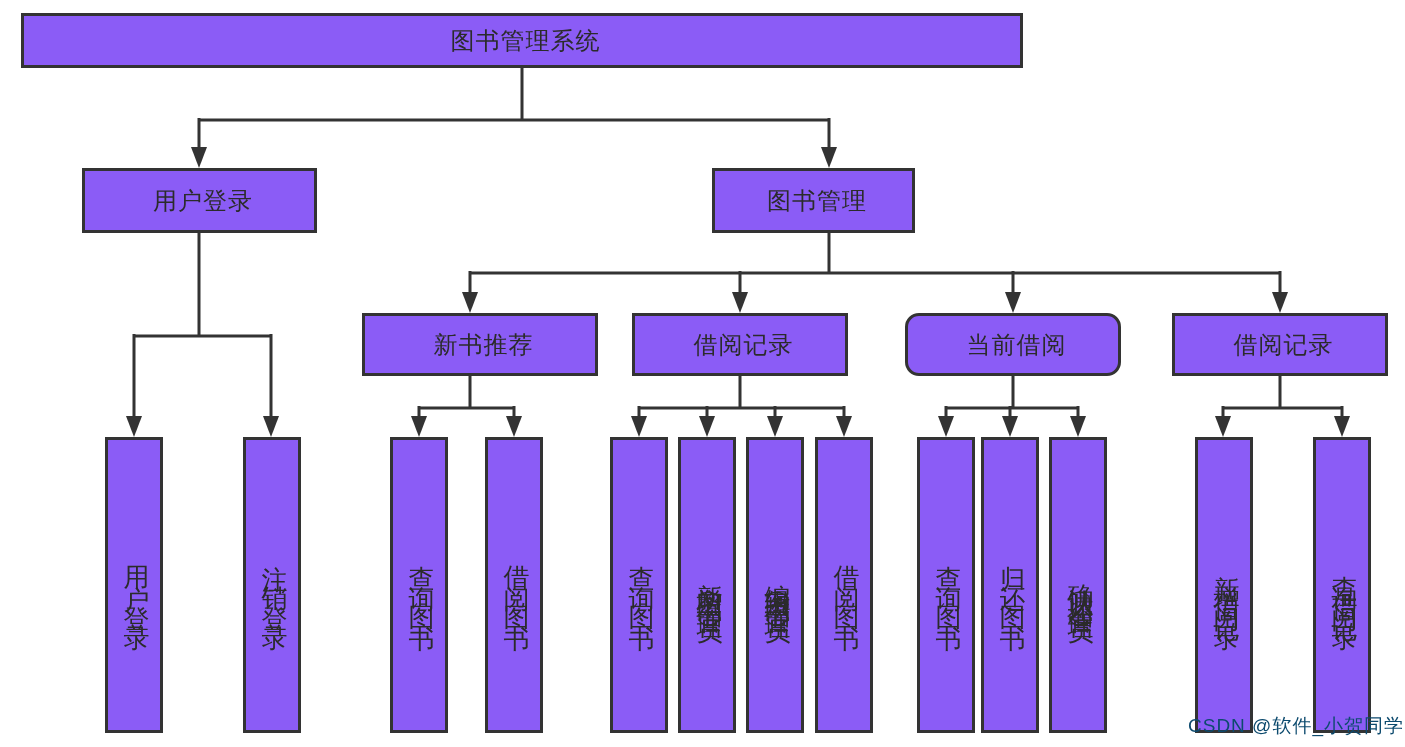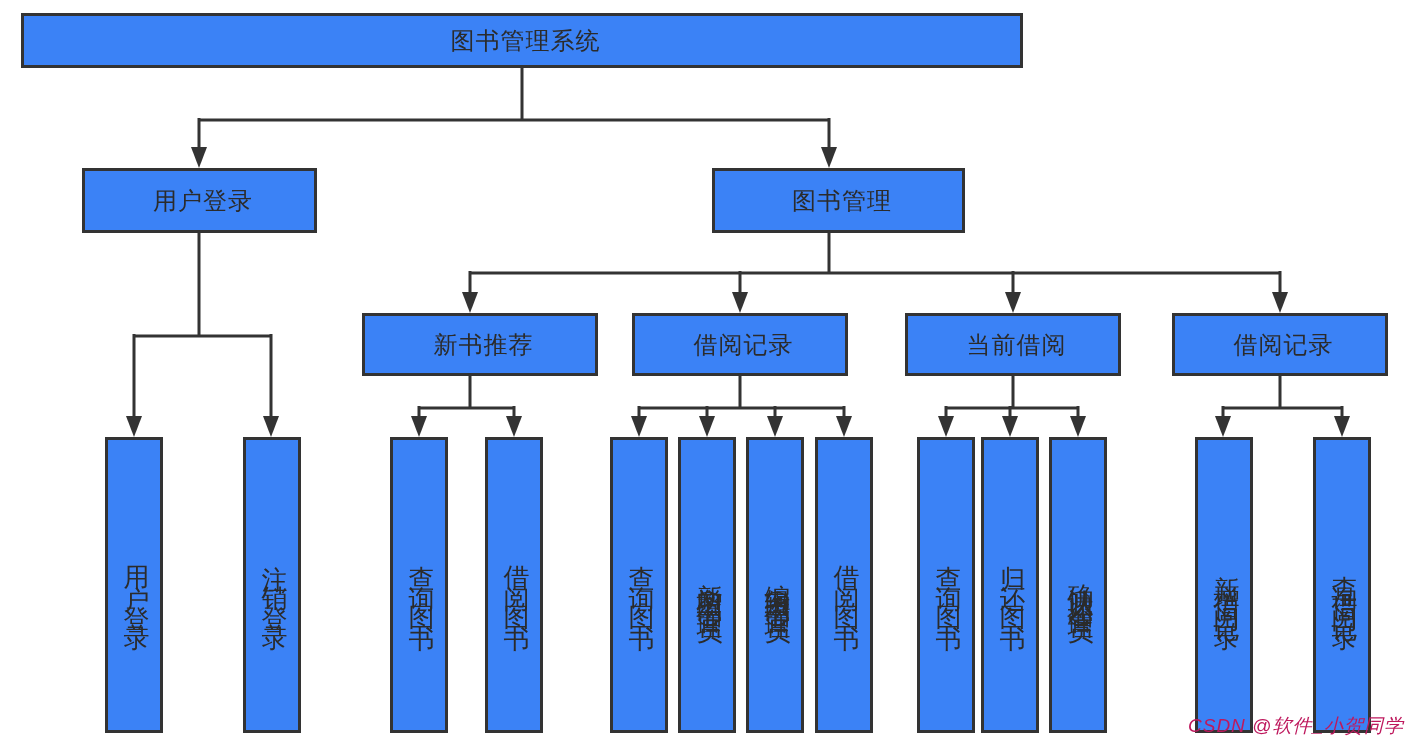--- a/index.html
+++ b/index.html
@@ -17,37 +17,37 @@
   }
   .connectors {
     position: absolute;
     left: 0;
     top: 0;
     pointer-events: none;
   }
   .box {
     position: absolute;
     box-sizing: border-box;
-    background: #3b82f6;
+    background: #8b5cf6;
     border: 3px solid #333333;
     display: flex;
     align-items: center;
     justify-content: center;
     color: #2b2b2b;
     font-size: 24px;
     letter-spacing: 1px;
     text-align: left;
     padding-left: 7px;
   }
   .root  { left: 21px;  top: 13px;  width: 1002px; height: 55px; }
   .l2-0  { left: 82px;  top: 168px; width: 235px;  height: 65px; }
-  .l2-1  { left: 712px; top: 168px; width: 253px;  height: 65px; }
+  .l2-1  { left: 712px; top: 168px; width: 203px;  height: 65px; }
   .l3-0  { left: 362px; top: 313px; width: 236px;  height: 63px; }
   .l3-1  { left: 632px; top: 313px; width: 216px;  height: 63px; }
-  .l3-2  { left: 905px; top: 313px; width: 216px;  height: 63px; }
+  .l3-2  { left: 905px; top: 313px; width: 216px;  height: 63px; border-radius: 14px; }
   .l3-3  { left: 1172px;top: 313px; width: 216px;  height: 63px; }
   .leaf {
     top: 437px;
     width: 58px;
     height: 296px;
     writing-mode: vertical-rl;
     font-size: 26px;
     letter-spacing: 20px;
   }
   .leaf span { display: block; }
@@ -64,25 +64,24 @@
   .lf-8  { left: 917px; }
   .lf-9  { left: 981px; }
   .lf-10 { left: 1049px; }
   .lf-11 { left: 1195px; }
   .lf-12 { left: 1313px; }
   .watermark {
     position: absolute;
     left: 1188px;
     top: 713px;
     font-size: 19px;
-    color: #be185d;
+    color: #0c4a6e;
     letter-spacing: 1px;
     white-space: nowrap;
     z-index: 5;
-    font-style: italic;
   }
 </style>
 </head>
 <body>
 
 <div class="stage">
 
   <svg class="connectors" width="1405" height="747" viewBox="0 0 1405 747">
     <g stroke="#333333" stroke-width="3" fill="none">
 

